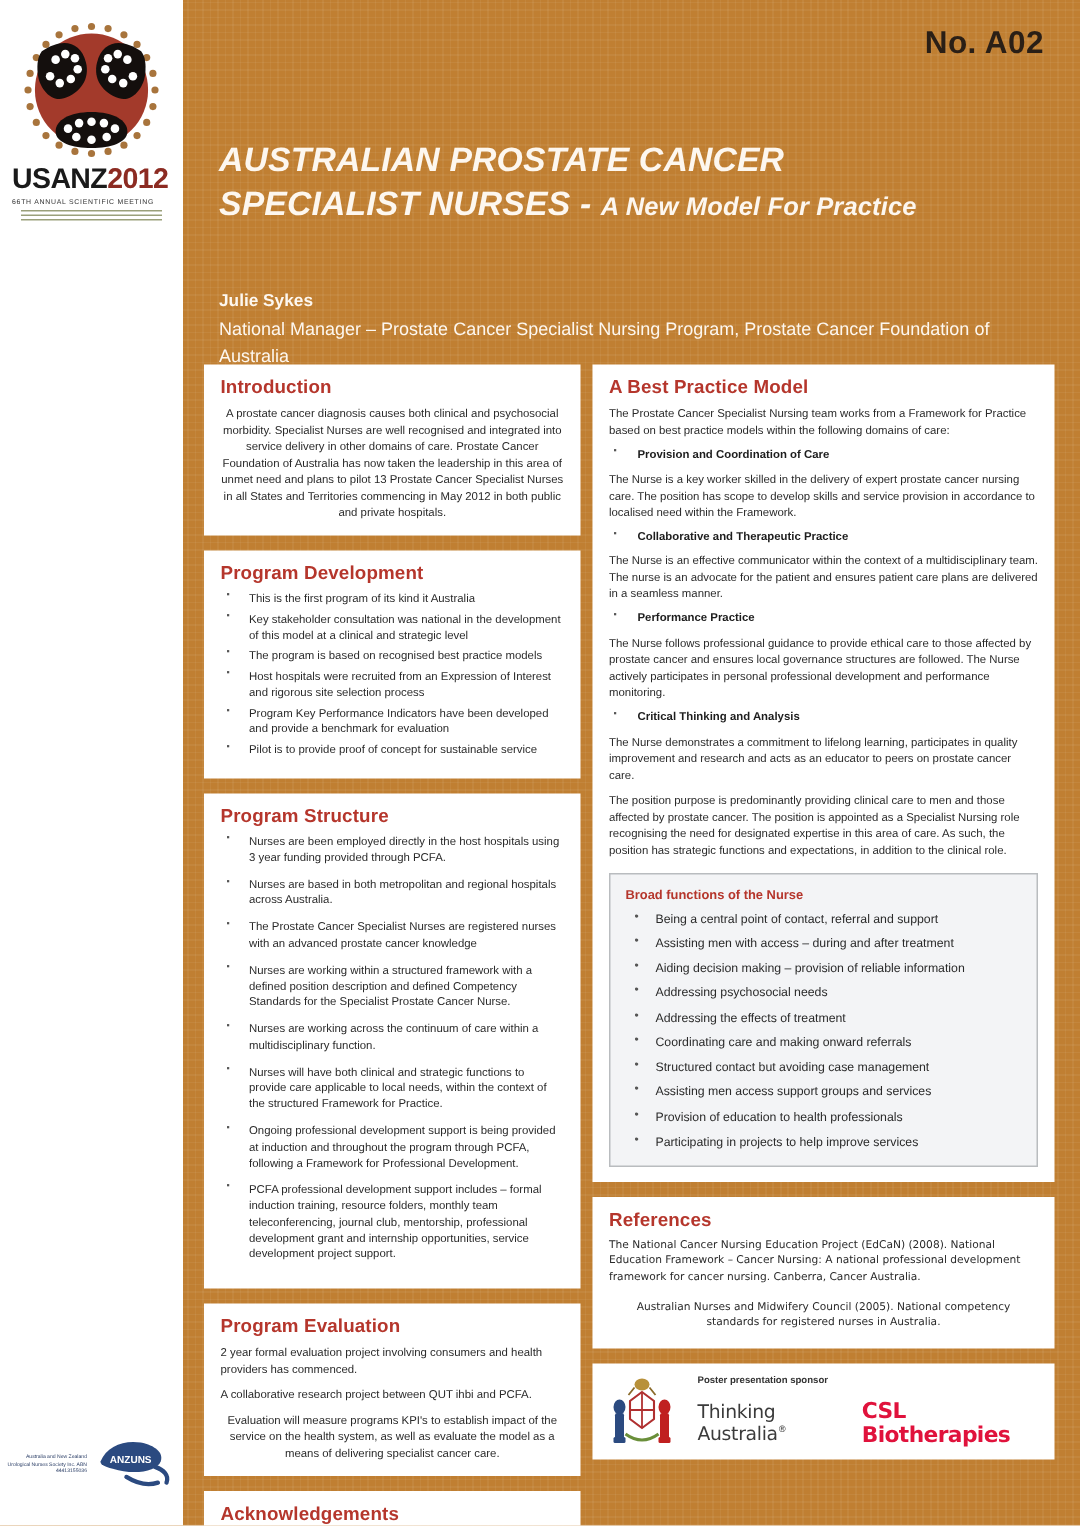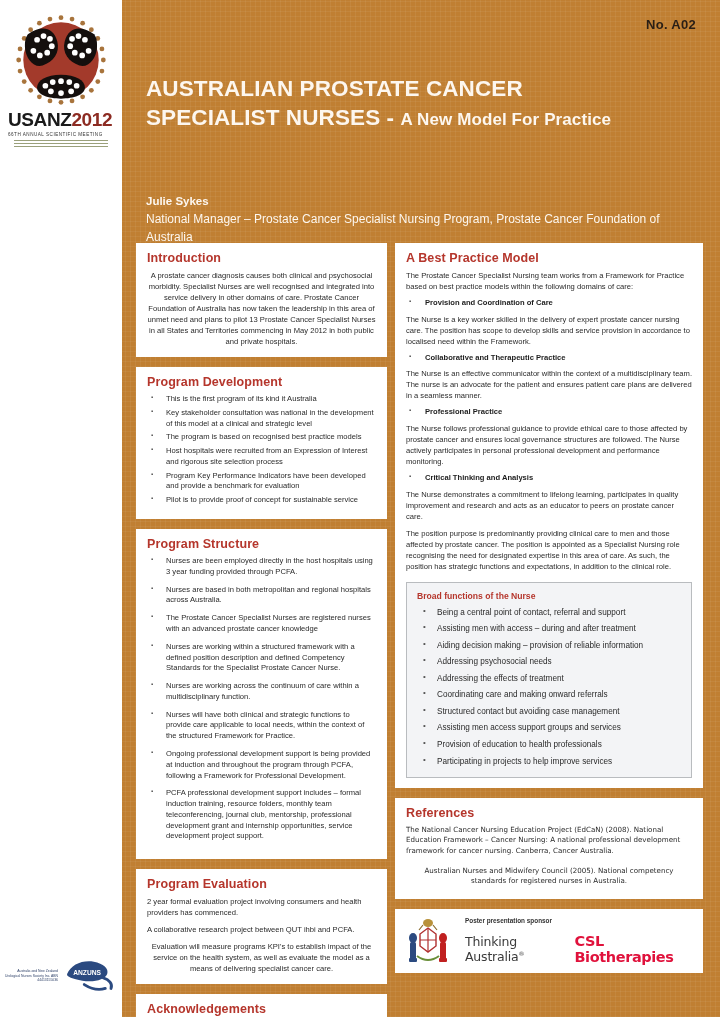--- a/index.html
+++ b/index.html
@@ -45,24 +45,24 @@
   }
   .anzuns-text {
     font-size: 3.4px; color: #2b3e66; line-height: 1.45;
     text-align: right; width: 56px;
   }
   .anzuns-mark { width: 58px; height: 42px; }
 
   
   .poster-no {
     position: absolute; right: 24px; top: 17px;
-    font-size: 13px; font-weight: bold; color: #2a1f16;
+    font-size: 21px; font-weight: bold; color: #2a1f16;
     letter-spacing: 0.3px;
   }
-  .title-block { position: absolute; left: 146px; top: 74px; width: 560px; }
+  .title-block { position: absolute; left: 146px; top: 92px; width: 560px; font-style: italic; }
   .title-main {
     font-size: 22.5px; font-weight: bold; color: #fdf7ef;
     line-height: 1.30; letter-spacing: 0.1px;
   }
   .title-sub { font-size: 17px; font-weight: bold; margin-top: 14px; }
   .author-block { position: absolute; left: 146px; top: 193px; width: 560px; }
   .author-name {
     font-size: 11.5px; font-weight: bold; color: #fdf7ef; line-height: 1.5;
   }
   .author-affil { font-size: 12px; color: #fdf7ef; line-height: 1.5; }
@@ -308,21 +308,21 @@
     <div class="card">
       <h2>A Best Practice Model</h2>
       <p>The Prostate Cancer Specialist Nursing team works from a Framework for Practice based on best practice models within the following domains of care:</p>
 
       <div class="domain-head">Provision and Coordination of Care</div>
       <p>The Nurse is a key worker skilled in the delivery of expert prostate cancer nursing care. The position has scope to develop skills and service provision in accordance to localised need within the Framework.</p>
 
       <div class="domain-head">Collaborative and Therapeutic Practice</div>
       <p>The Nurse is an effective communicator within the context of a multidisciplinary team. The nurse is an advocate for the patient and ensures patient care plans are delivered in a seamless manner.</p>
 
-      <div class="domain-head">Professional Practice</div>
+      <div class="domain-head">Performance Practice</div>
       <p>The Nurse follows professional guidance to provide ethical care to those affected by prostate cancer and ensures local governance structures are followed. The Nurse actively participates in personal professional development and performance monitoring.</p>
 
       <div class="domain-head">Critical Thinking and Analysis</div>
       <p>The Nurse demonstrates a commitment to lifelong learning, participates in quality improvement and research and acts as an educator to peers on prostate cancer care.</p>
 
       <p>The position purpose is predominantly providing clinical care to men and those affected by prostate cancer. The position is appointed as a Specialist Nursing role recognising the need for designated expertise in this area of care. As such, the position has strategic functions and expectations, in addition to the clinical role.</p>
 
       <div class="func-box" style="margin-top:10px;margin-bottom:0;">
         <h3>Broad functions of the Nurse</h3>
         <ul>

